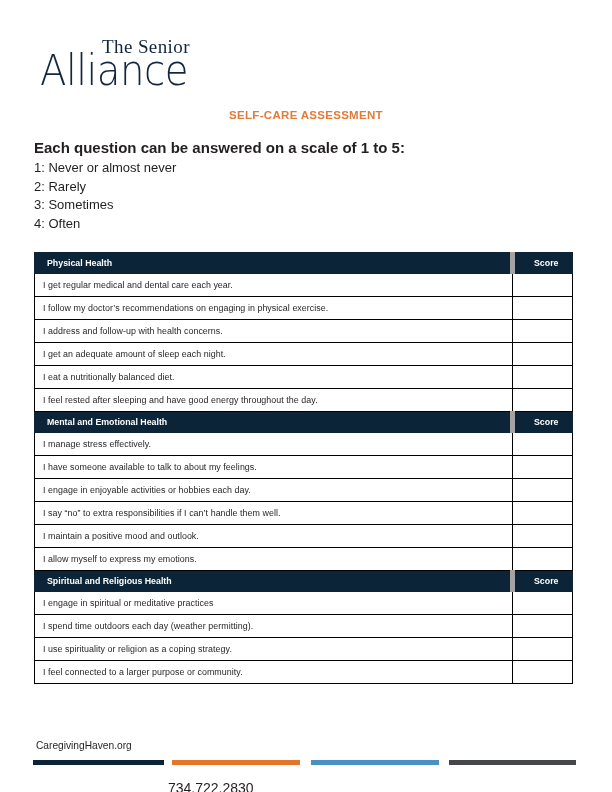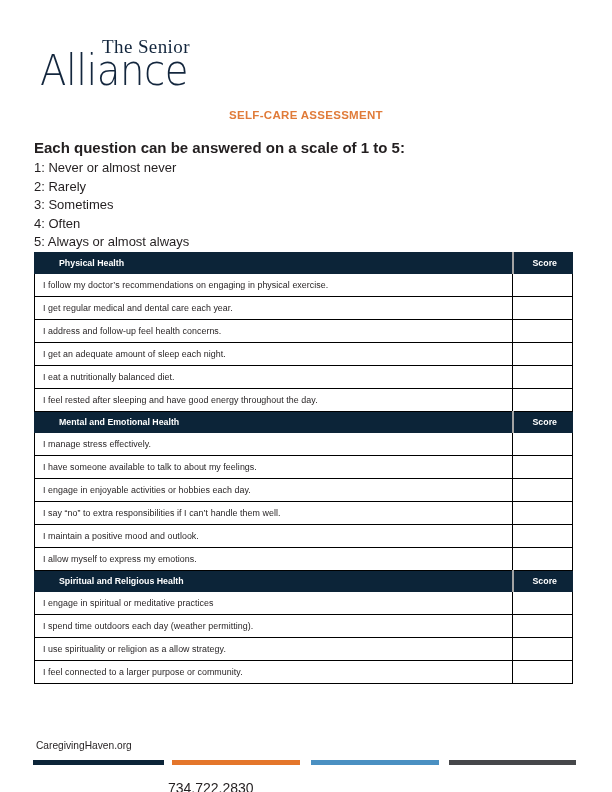--- a/index.html
+++ b/index.html
@@ -104,22 +104,22 @@
     background: #0c2438;
     color: #ffffff;
     font-size: 8.8px;
     font-weight: bold;
     height: 20px;
     line-height: 20px;
     vertical-align: middle;
     border: 1px solid #0c2438;
   }
   .section-header td.sh-label {
-    padding-left: 24px;
-    border-right: 2px solid #a3a3a3;
+    padding-left: 12px;
+    border-right: 5px solid #a3a3a3;
   }
   .section-header td.sh-score {
     padding-left: 19px;
   }
 
   .question-row td {
     background: #ffffff;
     border: 1px solid #000000;
     height: 22px;
     vertical-align: middle;
@@ -186,44 +186,43 @@
 </div>
 
 <div class="doc-title">SELF-CARE ASSESSMENT</div>
 
 <div class="scale-block">
   <div class="scale-lead">Each question can be answered on a scale of 1 to 5:</div>
   <div class="scale-item">1: Never or almost never</div>
   <div class="scale-item">2: Rarely</div>
   <div class="scale-item">3: Sometimes</div>
   <div class="scale-item">4: Often</div>
-  <div class="scale-item">5: Always or almost always</div>
 </div>
 
 <table class="assessment-table">
   <colgroup>
     <col class="col-question">
     <col class="col-score">
   </colgroup>
   <tbody>
 
     <tr class="section-header">
       <td class="sh-label">Physical Health</td>
       <td class="sh-score">Score</td>
     </tr>
     <tr class="question-row">
+      <td class="q-text">I get regular medical and dental care each year.</td>
+      <td class="q-score"></td>
+    </tr>
+    <tr class="question-row">
       <td class="q-text">I follow my doctor’s recommendations on engaging in physical exercise.</td>
       <td class="q-score"></td>
     </tr>
     <tr class="question-row">
-      <td class="q-text">I get regular medical and dental care each year.</td>
-      <td class="q-score"></td>
-    </tr>
-    <tr class="question-row">
-      <td class="q-text">I address and follow-up feel health concerns.</td>
+      <td class="q-text">I address and follow-up with health concerns.</td>
       <td class="q-score"></td>
     </tr>
     <tr class="question-row">
       <td class="q-text">I get an adequate amount of sleep each night.</td>
       <td class="q-score"></td>
     </tr>
     <tr class="question-row">
       <td class="q-text">I eat a nutritionally balanced diet.</td>
       <td class="q-score"></td>
     </tr>
@@ -267,21 +266,21 @@
     </tr>
     <tr class="question-row">
       <td class="q-text">I engage in spiritual or meditative practices</td>
       <td class="q-score"></td>
     </tr>
     <tr class="question-row">
       <td class="q-text">I spend time outdoors each day (weather permitting).</td>
       <td class="q-score"></td>
     </tr>
     <tr class="question-row">
-      <td class="q-text">I use spirituality or religion as a allow strategy.</td>
+      <td class="q-text">I use spirituality or religion as a coping strategy.</td>
       <td class="q-score"></td>
     </tr>
     <tr class="question-row">
       <td class="q-text">I feel connected to a larger purpose or community.</td>
       <td class="q-score"></td>
     </tr>
 
   </tbody>
 </table>
 

